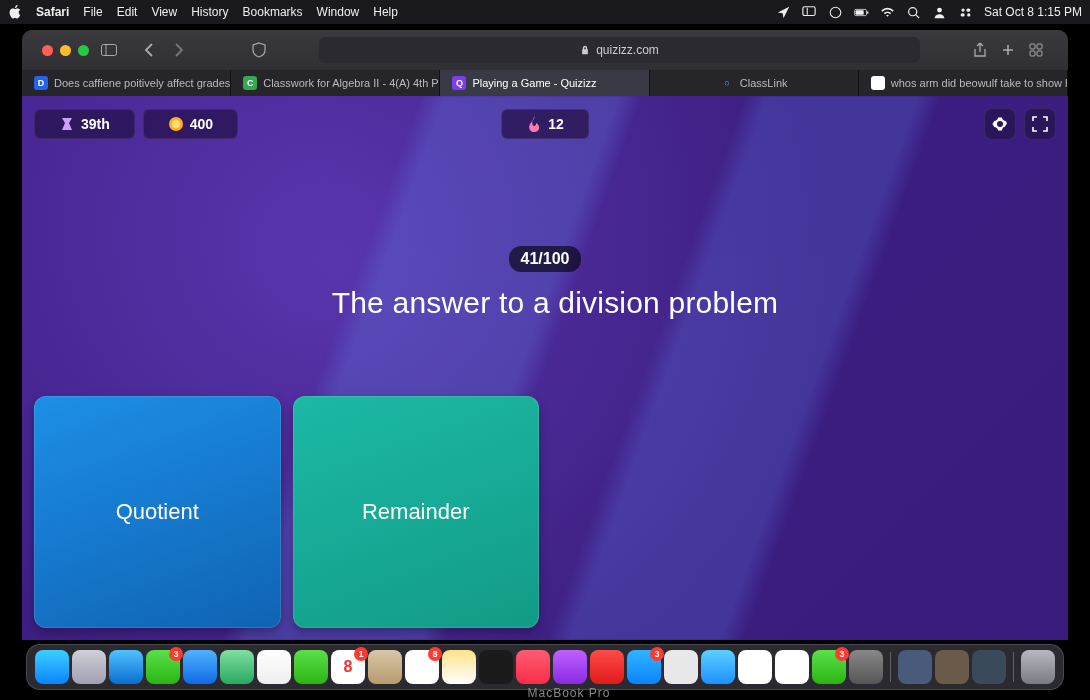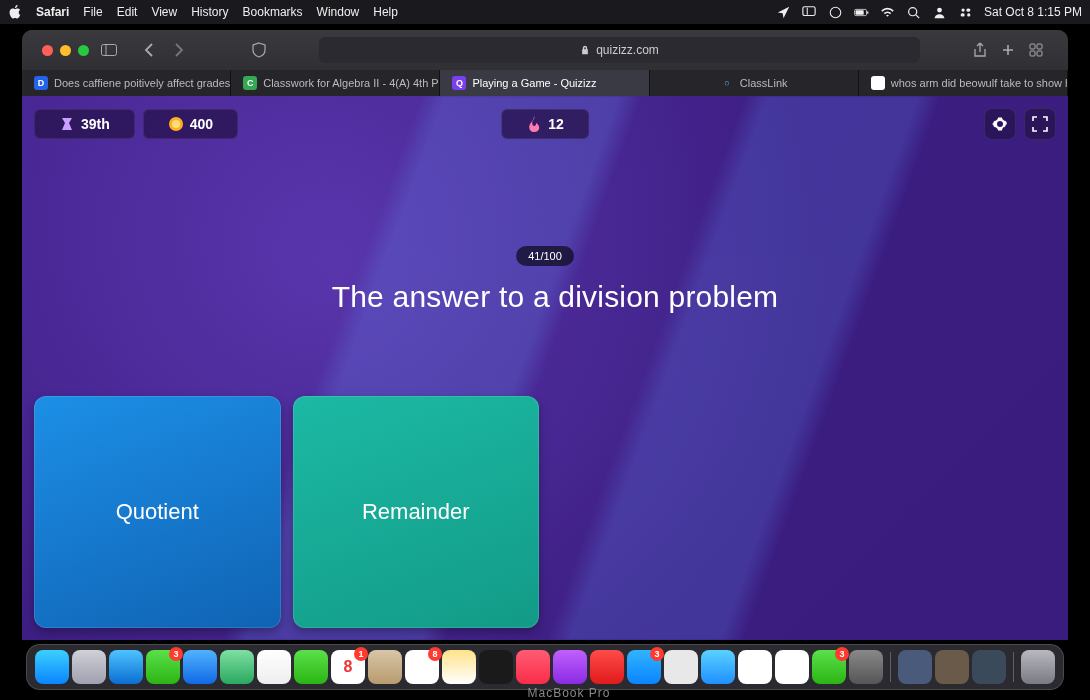--- a/index.html
+++ b/index.html
@@ -48,21 +48,21 @@
     .hud { position:absolute; top:12px; left:12px; right:12px; display:flex; align-items:center; }
     .pill { background:rgba(40,20,80,0.8); border:1px solid rgba(255,255,255,0.08); border-radius:6px; padding:6px 24px; color:#fff; font-size:14px; font-weight:600; display:flex; align-items:center; gap:6px; }
     .pill + .pill { margin-left:8px; }
     .pill svg { width:16px; height:16px; }
     .hud-center { position:absolute; left:50%; transform:translateX(-50%); }
     .hud-right { margin-left:auto; display:flex; gap:8px; }
     .iconbtn { width:32px; height:32px; background:rgba(40,20,80,0.8); border:1px solid rgba(255,255,255,0.08); border-radius:8px; display:flex; align-items:center; justify-content:center; }
     .iconbtn svg { width:16px; height:16px; fill:#fff; }
 
     .question-wrap { position:absolute; top:150px; left:0; right:0; text-align:center; }
-    .progress-pill { display:inline-block; background:rgba(0,0,0,0.6); color:#fff; font-size:11px; font-weight:400; padding:4px 12px; border-radius:12px; margin-bottom:14px; }
+    .progress-pill { display:inline-block; background:rgba(0,0,0,0.6); color:#fff; font-size:16px; font-weight:700; padding:4px 12px; border-radius:12px; margin-bottom:14px; }
     .question-text { color:#fff; font-size:30px; font-weight:500; letter-spacing:0.2px;margin-left:20px; }
 
     .answers { position:absolute; left:12px; right:12px; bottom:12px; top:300px; display:grid; grid-template-columns:repeat(4,1fr); gap:12px; }
     .answer { border-radius:12px; display:flex; align-items:center; justify-content:center; color:#fff; font-size:22px; font-weight:500; cursor:pointer; position:relative; box-shadow: inset 0 0 0 1px rgba(255,255,255,0.12), 0 4px 10px rgba(0,0,0,0.3); }
     .answer:nth-child(1){ background:linear-gradient(160deg,#1c8fe6,#1063b4); }
     .answer:nth-child(2){ background:linear-gradient(160deg,#1cb9a4,#129b87); }
     .answer:nth-child(3){ background:linear-gradient(160deg,#f6a018,#e57f0a); }
     .answer:nth-child(4){ background:linear-gradient(160deg,#ef3e75,#d11f57);margin-left:38px; }
 
     

